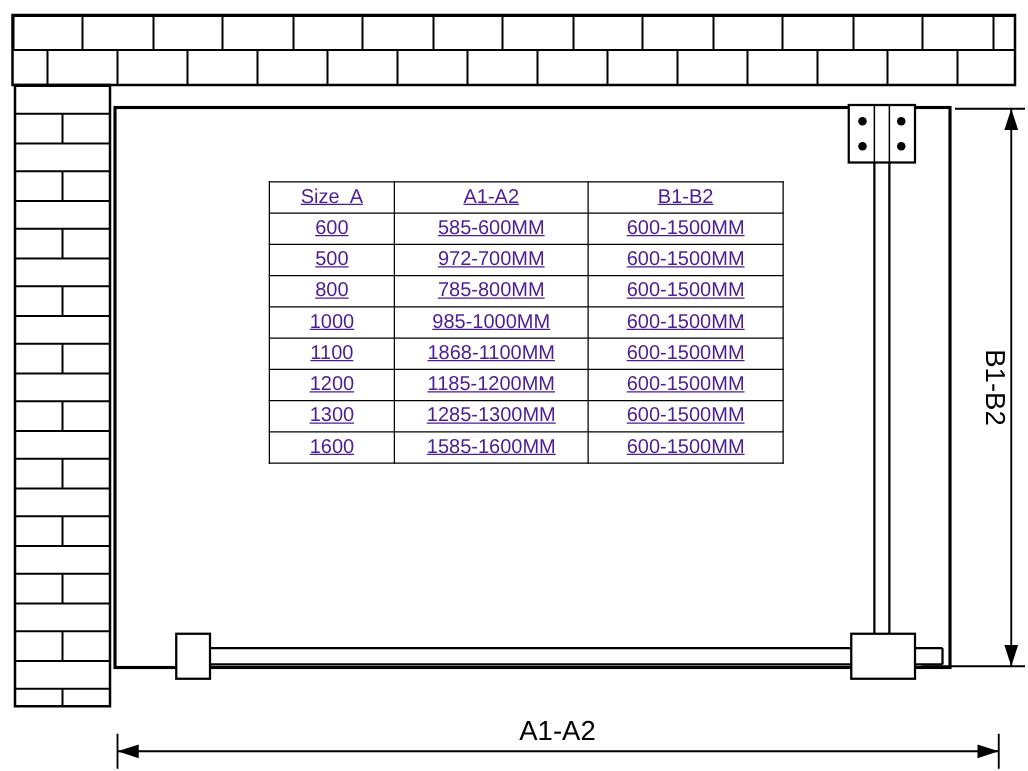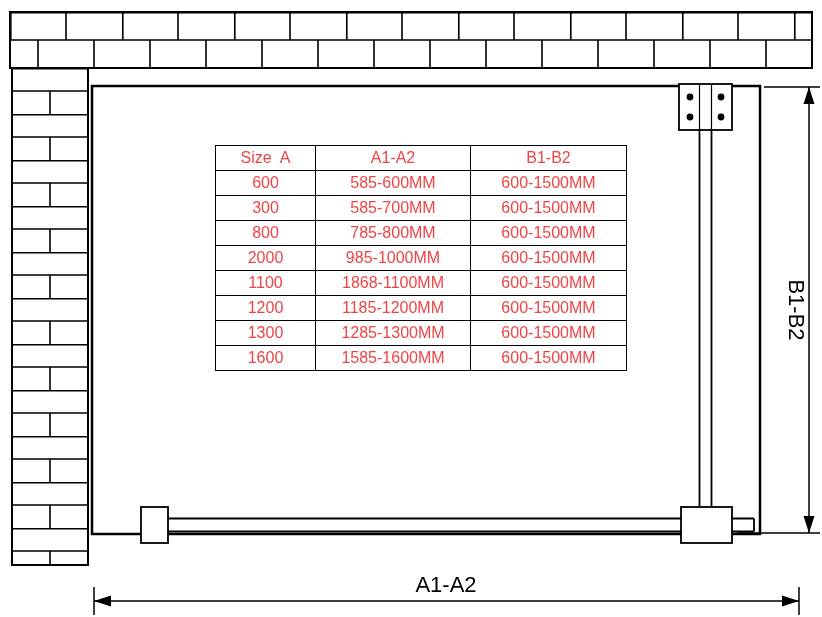--- a/index.html
+++ b/index.html
@@ -11,22 +11,23 @@
   table.size-table { border-collapse:collapse; width:100%; table-layout:fixed; background:#fff; }
   .size-table th, .size-table td {
     border:1.5px solid #000;
     text-align:center;
     vertical-align:middle;
     font-size:16px;
     font-weight:400;
     height:25px;
     padding:0 2px;
     white-space:pre;
-    color:#ef4444;
+    color:#4c1d95;
     background:#fff;
+    text-decoration:underline;
   }
 </style>
 </head>
 <body>
 
 <div class="stage">
 
   <svg width="822" height="617" viewBox="0 0 822 617">
     <defs>
       <pattern id="brickTop" patternUnits="userSpaceOnUse" x="10" y="12" width="112" height="56">
@@ -91,31 +92,31 @@
           <th>B1-B2</th>
         </tr>
       </thead>
       <tbody>
           <tr>
             <td>600</td>
             <td>585-600MM</td>
             <td>600-1500MM</td>
           </tr>
           <tr>
-            <td>300</td>
-            <td>585-700MM</td>
+            <td>500</td>
+            <td>972-700MM</td>
             <td>600-1500MM</td>
           </tr>
           <tr>
             <td>800</td>
             <td>785-800MM</td>
             <td>600-1500MM</td>
           </tr>
           <tr>
-            <td>2000</td>
+            <td>1000</td>
             <td>985-1000MM</td>
             <td>600-1500MM</td>
           </tr>
           <tr>
             <td>1100</td>
             <td>1868-1100MM</td>
             <td>600-1500MM</td>
           </tr>
           <tr>
             <td>1200</td>

